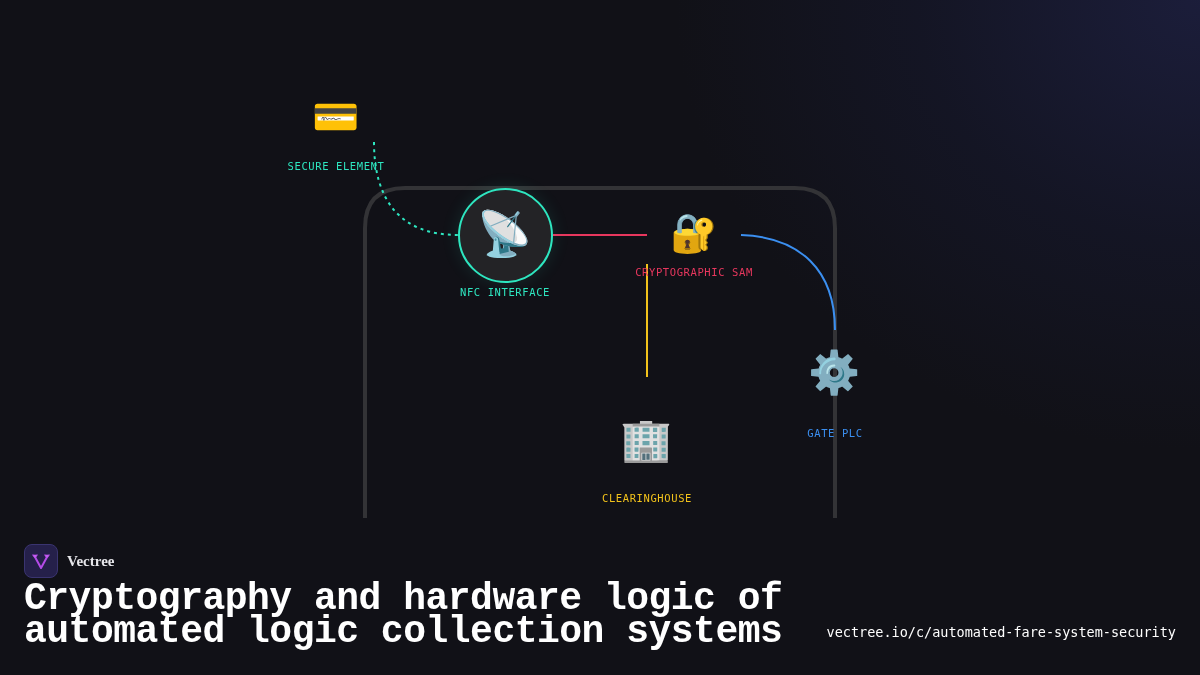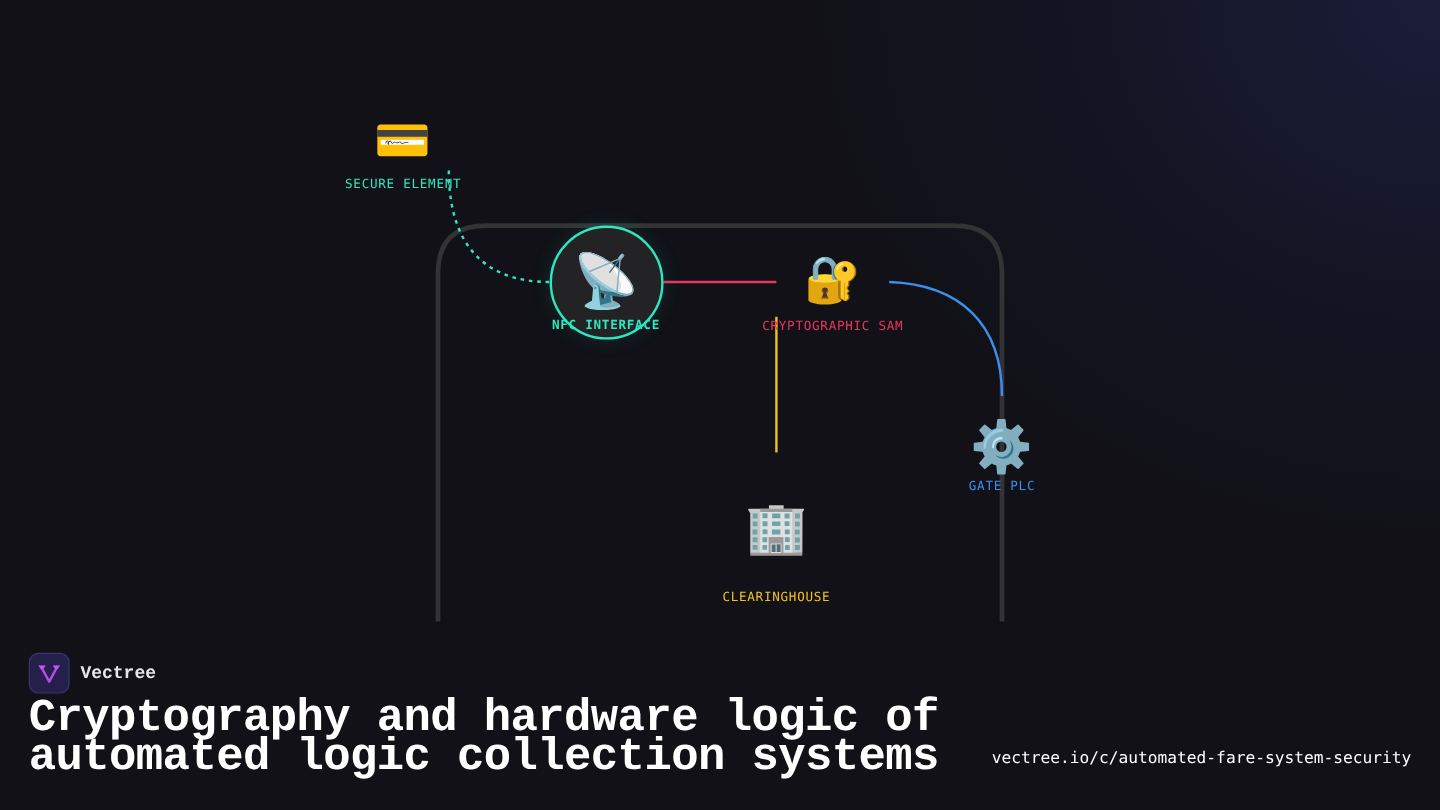--- a/index.html
+++ b/index.html
@@ -36,21 +36,21 @@
     box-shadow: 0 0 18px rgba(46,230,192,0.12);
   }
 
   .footer-brand { position: absolute; left: 24px; top: 544px; display: flex; align-items: center; gap: 9px; }
   .brand-logo {
     width: 34px; height: 34px; border-radius: 8px;
     background: #25204a; border: 1px solid #3a3470;
     display: flex; align-items: center; justify-content: center;
   }
   .brand-name {
-    font-family: Liberation Mono, monospace;
+    font-family: Liberation Serif, serif;
     font-weight: bold; font-size: 15px; color: #e6e6ea;
   }
   .title {
     position: absolute; left: 24px; top: 582px; width: 780px;
     font-family: "Liberation Mono", "DejaVu Sans Mono", monospace;
     font-weight: bold; font-size: 38px; line-height: 33px; color: #ffffff;
     letter-spacing: -0.5px;
   }
   .url {
     position: absolute; right: 24px; top: 624px;
@@ -74,36 +74,36 @@
 
     <path d="M 741 235 C 800 237, 835 270, 835 330" fill="none" stroke="#3b8ff0" stroke-width="2"></path>
 
     <line x1="647" y1="264" x2="647" y2="377" stroke="#f2c21b" stroke-width="2"></line>
   </svg>
 
   <div class="nfc-ring"></div>
 
   <div class="node" style="left:286px; top:92px; width:100px;">
     <div class="icon" style="font-size:38px; height:50px;">💳</div>
-    <div class="label" style="color:#2ee6c0; margin-top:6px;">SECURE ELEMENT</div>
+    <div class="label" style="color:#2ee6c0; margin-top:18px;">SECURE ELEMENT</div>
   </div>
 
   <div class="node" style="left:455px; top:203px; width:100px;">
     <div class="icon" style="font-size:44px; height:62px;">📡</div>
-    <div class="label" style="color:#2ee6c0; font-weight:bold;">NFC INTERFACE</div>
+    <div class="label" style="color:#2ee6c0; margin-top:21px;">NFC INTERFACE</div>
   </div>
 
   <div class="node" style="left:624px; top:208px; width:140px;">
     <div class="icon" style="font-size:38px; height:50px;">🔐</div>
     <div class="label" style="color:#e8375e; margin-top:8px;">CRYPTOGRAPHIC SAM</div>
   </div>
 
   <div class="node" style="left:785px; top:345px; width:100px;">
     <div class="icon" style="font-size:42px; height:54px;">⚙️</div>
-    <div class="label" style="color:#3b8ff0; ">GATE PLC</div>
+    <div class="label" style="color:#3b8ff0; margin-top:28px;">GATE PLC</div>
   </div>
 
   <div class="node" style="left:597px; top:412px; width:100px;">
     <div class="icon" style="font-size:42px; height:54px;">🏢</div>
     <div class="label" style="color:#f2c21b; margin-top:26px;text-align:right;">CLEARINGHOUSE</div>
   </div>
 </div>
 
 <div class="footer-brand">
   <div class="brand-logo">

